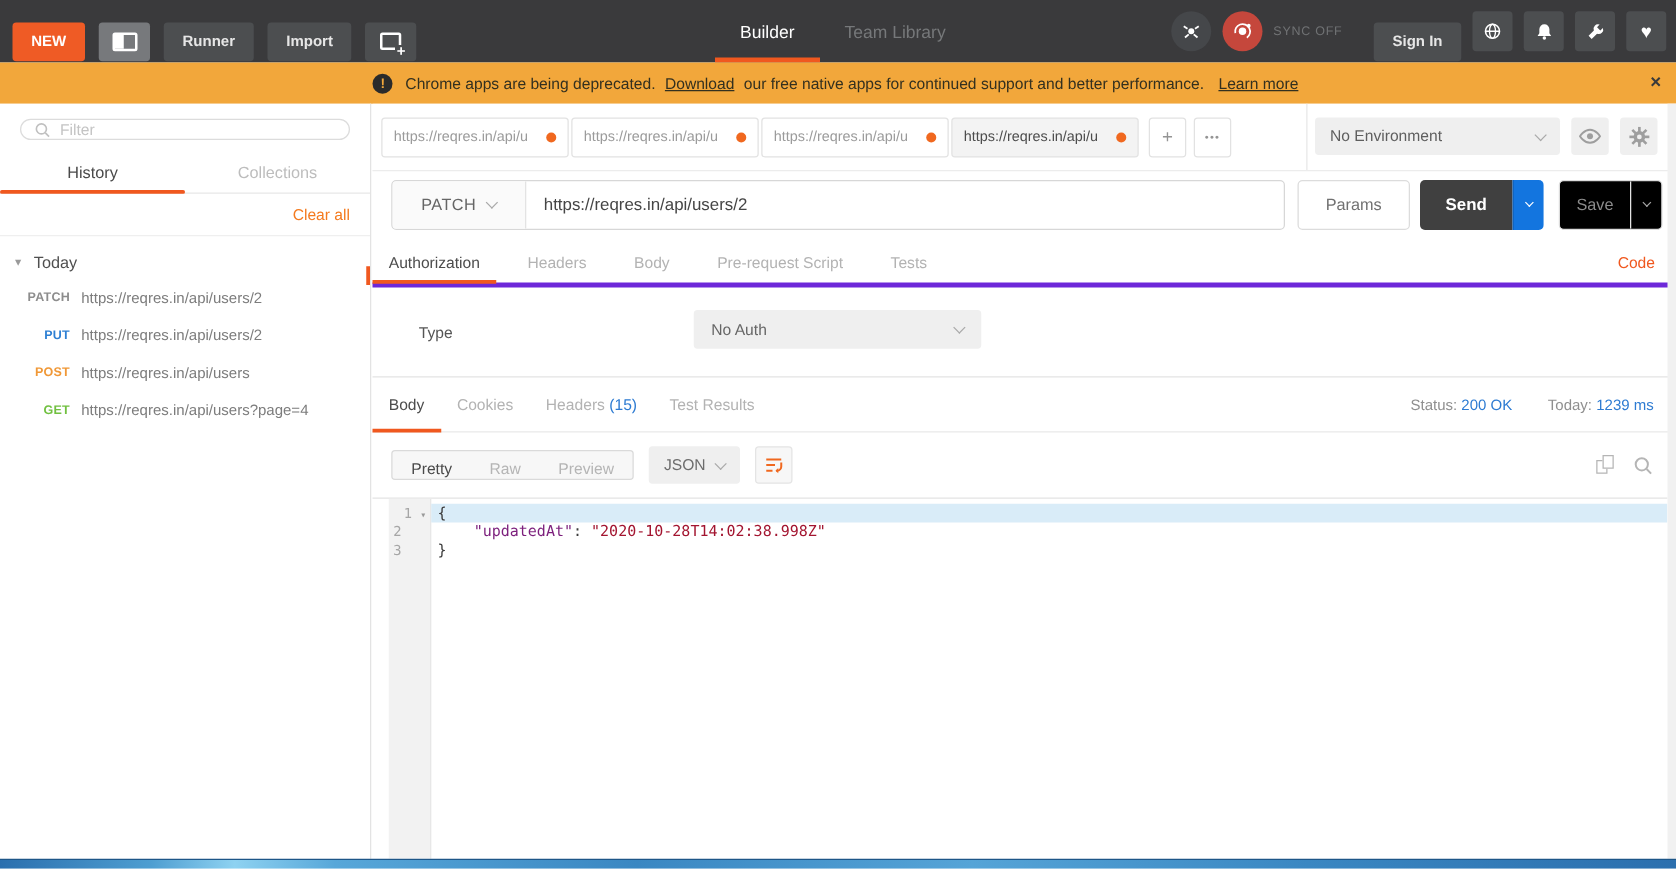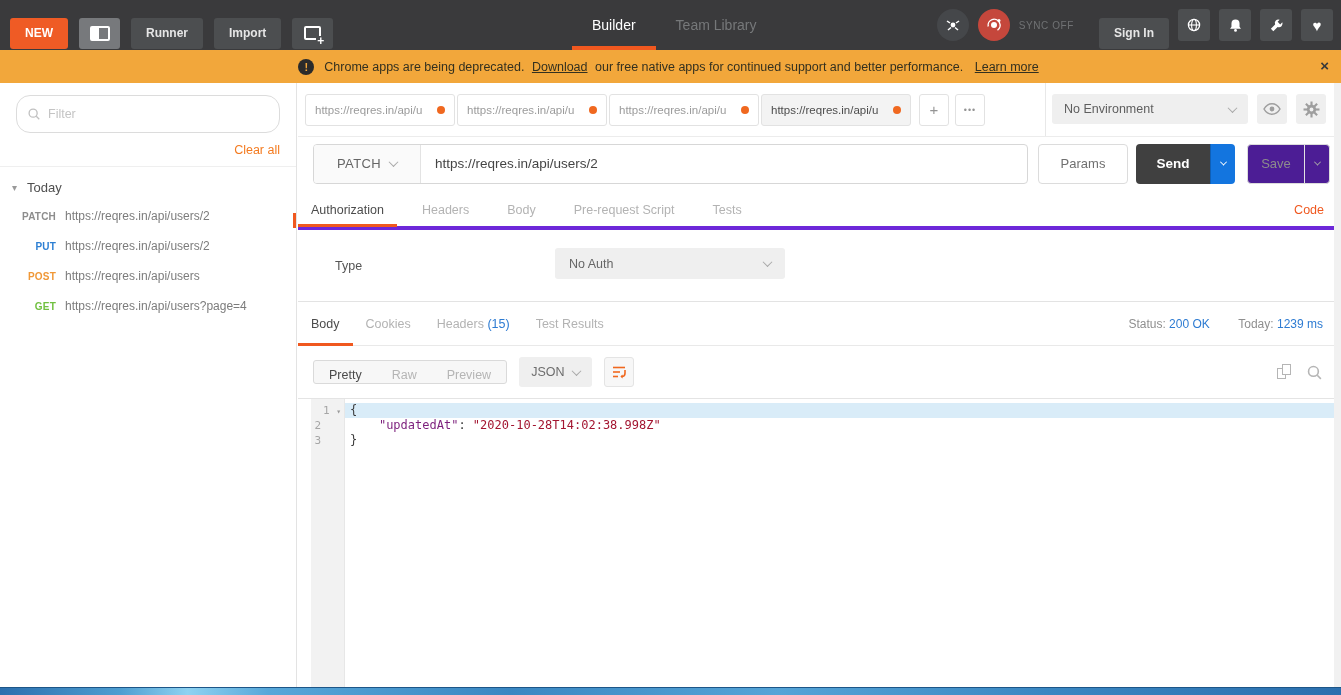--- a/index.html
+++ b/index.html
@@ -33,21 +33,21 @@
   
   .banner { position:absolute; top:50px; left:0; right:0; height:33px; background:#f2a73b; display:flex; align-items:center; justify-content:center; }
   .banner-ico { width:16px; height:16px; border-radius:50%; background:#2b2b2b; color:#f2a73b; font-size:11px; font-weight:bold;
                 display:flex; align-items:center; justify-content:center; margin-right:10px; }
   .banner-text { font-size:12.5px; color:#33301f; }
   .banner-text a { color:#33301f; text-decoration:underline; cursor:pointer; margin:0 4px; }
   .banner-close { position:absolute; right:12px; top:8px; font-size:15px; font-weight:bold; color:#3a3a3a; cursor:pointer; line-height:1; }
 
   
   .sidebar { position:absolute; top:83px; left:0; width:297px; bottom:8px; background:#fff; border-right:1px solid #e3e3e3; overflow:hidden; }
-  .filter { margin:12px 16px 0 16px; height:38px; border:1px solid #dcdcdc; border-radius:14px; display:flex; align-items:center; padding:0 10px; }
+  .filter { margin:12px 16px 0 16px; height:17px; border:1px solid #dcdcdc; border-radius:14px; display:flex; align-items:center; padding:0 10px; }
   .filter input { border:none; outline:none; flex:1; font-size:12.5px; color:#555; margin-left:7px; font-family:"Liberation Sans",sans-serif; background:transparent; }
   .filter input::placeholder { color:#c4c4c4; }
   .side-tabs { margin-top:13px; height:30px; display:flex; border-bottom:1px solid #e8e8e8; }
   .side-tab { flex:1; text-align:center; font-size:13px; color:#bdbdbd; line-height:26px; position:relative; cursor:pointer; }
   .side-tab.active { color:#4a4a4a; }
   .side-tab.active::after { content:""; position:absolute; left:0; right:0; bottom:-1px; height:3px; background:#f0581f; border-radius:2px; }
   .clear-row { height:34px; border-bottom:1px solid #efefef; display:flex; align-items:center; justify-content:flex-end; padding-right:16px; }
   .clear-link { color:#f47b20; font-size:12.5px; cursor:pointer; }
   .today-row { padding:13px 0 6px 12px; display:flex; align-items:center; cursor:pointer; }
   .today-caret { color:#9a9a9a; font-size:10px; }
@@ -79,21 +79,21 @@
   .request-bar { height:53px; flex:none; display:flex; align-items:center; padding-left:15px; }
   .url-box { display:flex; height:40px; border:1px solid #d7d7d7; border-radius:4px; overflow:hidden; width:715px; flex:none; background:#fff; }
   .method-sel { width:107px; background:#fafafa; border-right:1px solid #e3e3e3; display:flex; align-items:center; justify-content:center; gap:9px;
                 color:#666; font-size:13px; letter-spacing:.4px; cursor:pointer; }
   .url-input { flex:1; display:flex; align-items:center; padding:0 14px; font-size:13.5px; color:#454545; cursor:text; }
   .params-btn { margin-left:10px; height:40px; width:90px; border:1px solid #dcdcdc; border-radius:4px; background:#fff; color:#707070;
                 font-size:13px; display:flex; align-items:center; justify-content:center; cursor:pointer; }
   .send-group { margin-left:8px; display:flex; height:40px; border-radius:4px; overflow:hidden; }
   .send-main { width:74px; background:#404040; color:#fff; font-weight:bold; font-size:13.5px; display:flex; align-items:center; justify-content:center; cursor:pointer; }
   .send-caret { width:25px; background:#1375df; border-left:1px solid rgba(0,0,0,.18); display:flex; align-items:center; justify-content:center; cursor:pointer; }
-  .save-group { margin-left:12px; display:flex; height:40px; border:1px solid #dcdcdc; border-radius:4px; overflow:hidden; background:#4c1d95; }
+  .save-group { margin-left:12px; display:flex; height:40px; border:1px solid #dcdcdc; border-radius:4px; overflow:hidden; background:#000000; }
   .save-main { width:56px; color:#8c8c8c; font-size:13px; display:flex; align-items:center; justify-content:center; cursor:pointer; }
   .save-caret { width:25px; border-left:1px solid #e3e3e3; display:flex; align-items:center; justify-content:center; cursor:pointer; }
 
   .request-tabs { height:40px; flex:none; border-bottom:4px solid #6d28d9; display:flex; position:relative; padding-left:0;gap:12px; }
   .rtab { padding:0 13px; line-height:40px; font-size:12.5px; color:#b3b3b3; position:relative; cursor:pointer; }
   .rtab.active { color:#4c4c4c; }
   .rtab.active::after { content:""; position:absolute; left:0; right:0; bottom:-1px; height:3px; background:#f0581f; }
   .code-link { position:absolute; right:17px; line-height:40px; color:#f0581f; font-size:12.5px; cursor:pointer; }
 
   .auth-section { height:72px; flex:none; border-bottom:1px solid #e3e3e3; position:relative; }
@@ -222,20 +222,24 @@
     <span class="banner-close">×</span>
   </div>
 
   <div class="sidebar">
     <div class="filter">
       <svg width="14" height="14" viewBox="0 0 16 16">
         <circle cx="7" cy="7" r="4.6" fill="none" stroke="#c0c0c0" stroke-width="1.5"></circle>
         <line x1="10.6" y1="10.6" x2="14" y2="14" stroke="#c0c0c0" stroke-width="1.5"></line>
       </svg>
       <input type="text" placeholder="Filter" style="">
+    </div>
+    <div class="side-tabs">
+      <div class="side-tab active">History</div>
+      <div class="side-tab">Collections</div>
     </div>
     <div class="clear-row">
       <span class="clear-link">Clear all</span>
     </div>
     <div class="today-row">
       <span class="today-caret">▾</span>
       <span class="today-label">Today</span>
     </div>
     <div class="hist-item">
       <span class="hist-method" style="color:#8d8d8d">PATCH</span>

